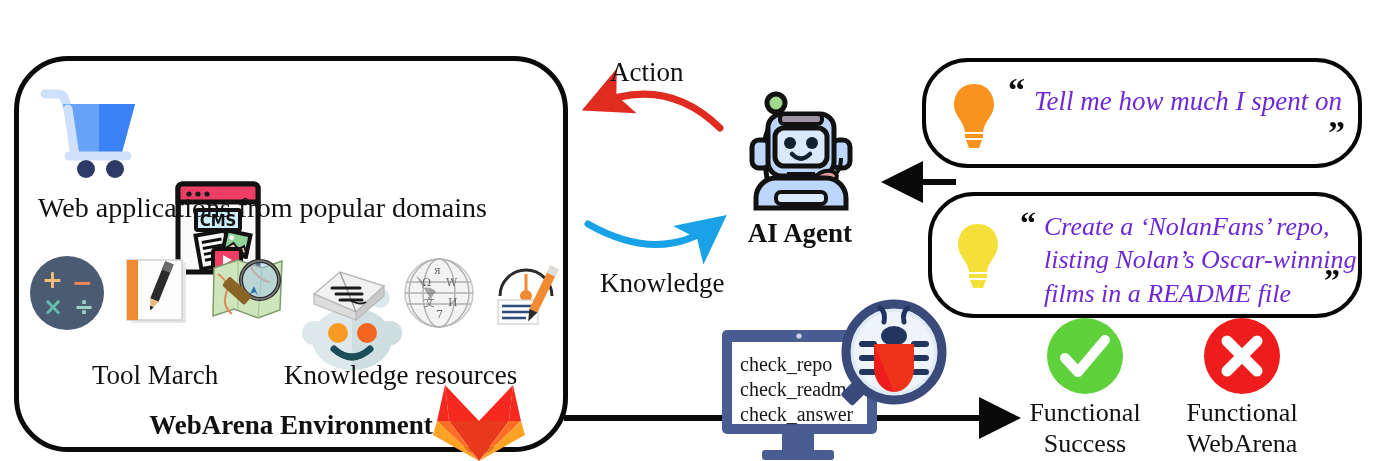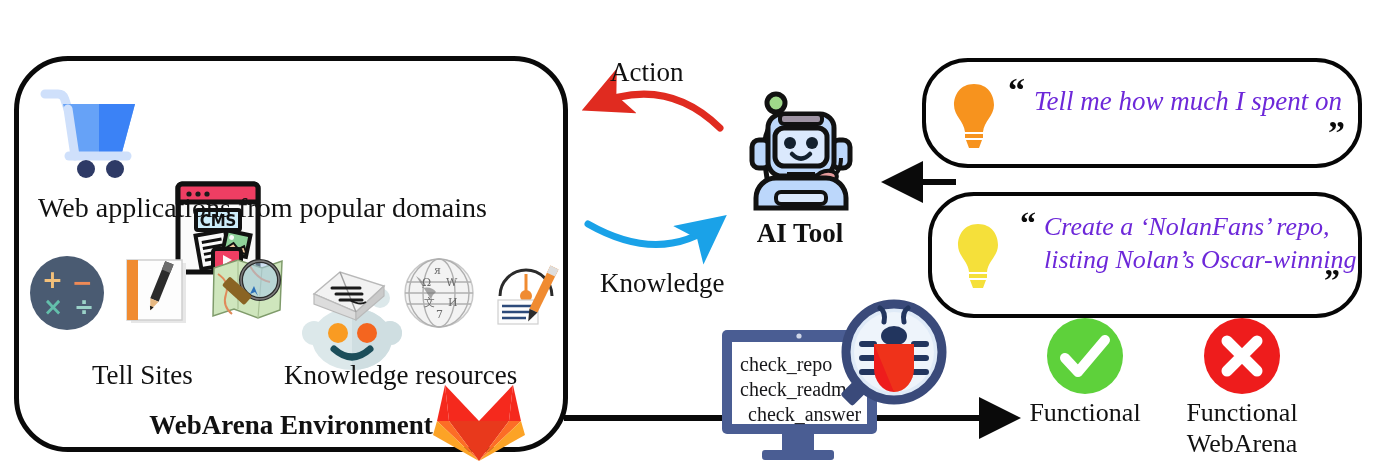--- a/index.html
+++ b/index.html
@@ -212,21 +212,21 @@
         <path d="M12 50 h32 M12 56 h32 M12 62 h24" stroke="#2c4a7a" stroke-width="2.6"></path>
         <g transform="rotate(26 50 40)">
           <rect x="46" y="8" width="9" height="48" fill="#f08b31"></rect>
           <rect x="46" y="8" width="9" height="8" fill="#dedede"></rect>
           <path d="M46 56 h9 l-4.5 12 Z" fill="#2b2b2b"></path>
         </g>
       </svg>
     </div>
   </div>
 
-  <div class="abs lbl" style="left:92px;top:360px;font-size:27px;">Tell Sites</div>
+  <div class="abs lbl" style="left:92px;top:360px;font-size:27px;">Tool March</div>
   <div class="abs lbl" style="left:284px;top:360px;font-size:27px;">Knowledge resources</div>
 
   <div class="abs lbl center" style="left:14px;top:410px;width:554px;font-size:27px;font-weight:700;">WebArena Environment</div>
 
   <svg class="abs" style="left:570px;top:50px;" width="180" height="250" viewBox="0 0 180 250">
     <defs>
       <marker id="arrRed" markerWidth="7" markerHeight="7" refX="5.4" refY="3.5" orient="auto">
         <path d="M0,0 L7,3.5 L0,7 L1.6,3.5 Z" fill="#e02b20"></path>
       </marker>
       <marker id="arrBlue" markerWidth="7" markerHeight="7" refX="5.4" refY="3.5" orient="auto">
@@ -261,21 +261,21 @@
 
       <path d="M99 70 q0 16 -12 20" fill="none" stroke="#111" stroke-width="4"></path>
       <ellipse cx="84" cy="90" rx="11" ry="7" transform="rotate(-14 84 90)" fill="#e79c9c" stroke="#111" stroke-width="4"></ellipse>
 
       <rect x="47" y="86" width="24" height="12" fill="#9e93a3" stroke="#111" stroke-width="4"></rect>
 
       <path d="M14 120 v-10 a20 20 0 0 1 20 -20 h50 a20 20 0 0 1 20 20 v10 Z" fill="#bcd7fb" stroke="#111" stroke-width="5"></path>
       <rect x="34" y="104" width="50" height="12" rx="5" fill="#dbe9fd" stroke="#111" stroke-width="4"></rect>
     </svg>
   </div>
-  <div class="abs lbl center" style="left:720px;top:218px;width:160px;font-size:27px;font-weight:700;">AI Tool</div>
+  <div class="abs lbl center" style="left:720px;top:218px;width:160px;font-size:27px;font-weight:700;">AI Agent</div>
 
   <svg class="abs" style="left:874px;top:170px;" width="90" height="24" viewBox="0 0 90 24">
     <defs>
       <marker id="arrBlack" markerWidth="7" markerHeight="7" refX="5.5" refY="3.5" orient="auto">
         <path d="M0,0 L7,3.5 L0,7 Z" fill="#0a0a0a"></path>
       </marker>
     </defs>
     <path d="M82 12 H16" fill="none" stroke="#0a0a0a" stroke-width="6" marker-end="url(#arrBlack)"></path>
   </svg>
 
@@ -299,20 +299,21 @@
       <svg width="44" height="68" viewBox="0 0 44 68">
         <path d="M22 2 C8 2 2 13 2 23 C2 34 12 39 13 50 h18 C32 39 42 34 42 23 C42 13 36 2 22 2 Z" fill="#f5e03a"></path>
         <rect x="13" y="52" width="18" height="4" fill="#f5e03a"></rect>
         <path d="M14 58 h16 l-3 8 h-10 Z" fill="#f5e03a"></path>
       </svg>
     </div>
     <div class="qmark" style="left:88px;top:9px;font-size:32px;">“</div>
     <div class="bubbletext" style="left:112px;top:14px;font-size:26px;">
       <div>Create a ‘NolanFans’ repo,</div>
       <div>listing Nolan’s Oscar-winning</div>
+      <div>films in a README file</div>
     </div>
     <div class="qmark" style="left:392px;top:66px;font-size:32px;">”</div>
   </div>
 
   <svg class="abs" style="left:560px;top:398px;" width="480" height="40" viewBox="0 0 480 40">
     <path d="M4 20 H452" fill="none" stroke="#0a0a0a" stroke-width="6" marker-end="url(#arrBlack2)"></path>
     <defs>
       <marker id="arrBlack2" markerWidth="7" markerHeight="7" refX="5.5" refY="3.5" orient="auto">
         <path d="M0,0 L7,3.5 L0,7 Z" fill="#0a0a0a"></path>
       </marker>
@@ -323,21 +324,21 @@
     <svg width="185" height="133" viewBox="0 0 185 133">
       <rect x="4" y="2" width="155" height="104" rx="5" fill="#4a5d93"></rect>
       <rect x="14" y="14" width="135" height="82" fill="#ffffff"></rect>
       <circle cx="81" cy="8" r="2.6" fill="#cfd6e8"></circle>
       <rect x="64" y="106" width="32" height="16" fill="#4a5d93"></rect>
       <rect x="44" y="122" width="72" height="10" rx="3" fill="#4a5d93"></rect>
     </svg>
     <div class="abs" style="left:22px;top:24px;width:132px;">
       <div class="codeline" style="font-size:20px;line-height:1.25;">check_repo</div>
       <div class="codeline" style="font-size:20px;line-height:1.25;">check_readme</div>
-      <div class="codeline" style="font-size:20px;line-height:1.25;margin-left:8px;">check_answer</div>
+      <div class="codeline" style="font-size:20px;line-height:1.25;">check_answer</div>
     </div>
   </div>
 
   <div class="abs" style="left:832px;top:300px;">
     <svg width="130" height="122" viewBox="0 0 130 122">
       <g transform="rotate(45 62 52)">
         <rect x="54" y="78" width="17" height="42" rx="3" fill="#3a4a7a"></rect>
         <rect x="54" y="78" width="17" height="18" fill="#fbb034"></rect>
       </g>
       <circle cx="62" cy="52" r="48" fill="#dfeaf7" stroke="#3a4a7a" stroke-width="9"></circle>
@@ -356,20 +357,21 @@
   </div>
 
   <div class="abs" style="left:1045px;top:316px;">
     <svg width="80" height="80" viewBox="0 0 80 80">
       <circle cx="40" cy="40" r="38" fill="#5ed13b"></circle>
       <path d="M20 42 L33 56 L60 24" fill="none" stroke="#ffffff" stroke-width="10" stroke-linecap="round" stroke-linejoin="round"></path>
     </svg>
   </div>
   <div class="abs lbl center" style="left:1015px;top:398px;width:140px;font-size:26px;line-height:1.18;">
     <div>Functional</div>
+    <div>Success</div>
   </div>
 
   <div class="abs" style="left:1202px;top:316px;">
     <svg width="80" height="80" viewBox="0 0 80 80">
       <circle cx="40" cy="40" r="38" fill="#ee1c1c"></circle>
       <path d="M25 25 L55 55 M55 25 L25 55" fill="none" stroke="#ffffff" stroke-width="11" stroke-linecap="round"></path>
     </svg>
   </div>
   <div class="abs lbl center" style="left:1172px;top:398px;width:140px;font-size:26px;line-height:1.18;">
     <div>Functional</div>

